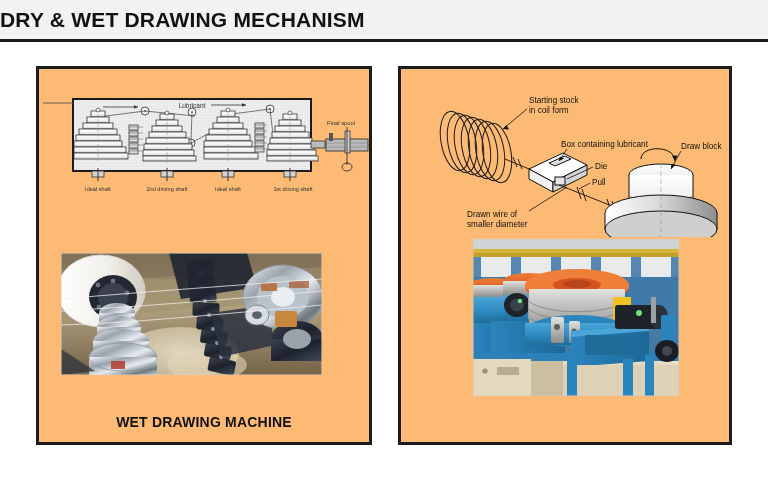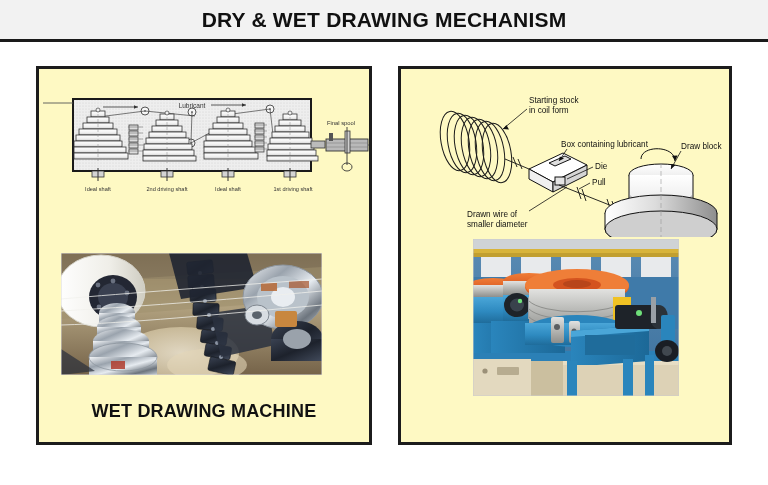--- a/index.html
+++ b/index.html
@@ -19,47 +19,47 @@
   #header-band {
     position: absolute;
     left: 0; top: 0;
     width: 768px;
     height: 42px;
     background: #f2f2f2;
     border-bottom: 3px solid #1a1a1a;
     box-sizing: border-box;
     display: flex;
     align-items: center;
-    justify-content: center;
+    justify-content: flex-start;
   }
   #page-title {
     font-size: 21px;
     font-weight: bold;
     letter-spacing: 0.2px;
     color: #111111;
     white-space: nowrap;
   }
 
   
   .panel {
     position: absolute;
     border: 3px solid #1c1c1c;
-    background: #fef9c3;
+    background: #fdba74;
     box-sizing: border-box;
   }
   #panel-wet  { left: 36px;  top: 66px; width: 336px; height: 379px; }
   #panel-dry  { left: 398px; top: 66px; width: 334px; height: 379px; }
 
   .panel-caption {
     position: absolute;
     left: 0;
-    bottom: 20px;
+    bottom: 12px;
     width: 100%;
     text-align: center;
-    font-size: 18px;
+    font-size: 14px;
     font-weight: bold;
     color: #111111;
     letter-spacing: 0.2px;
   }
 
   
   .diagram {
     position: absolute;
     overflow: visible;
   }

